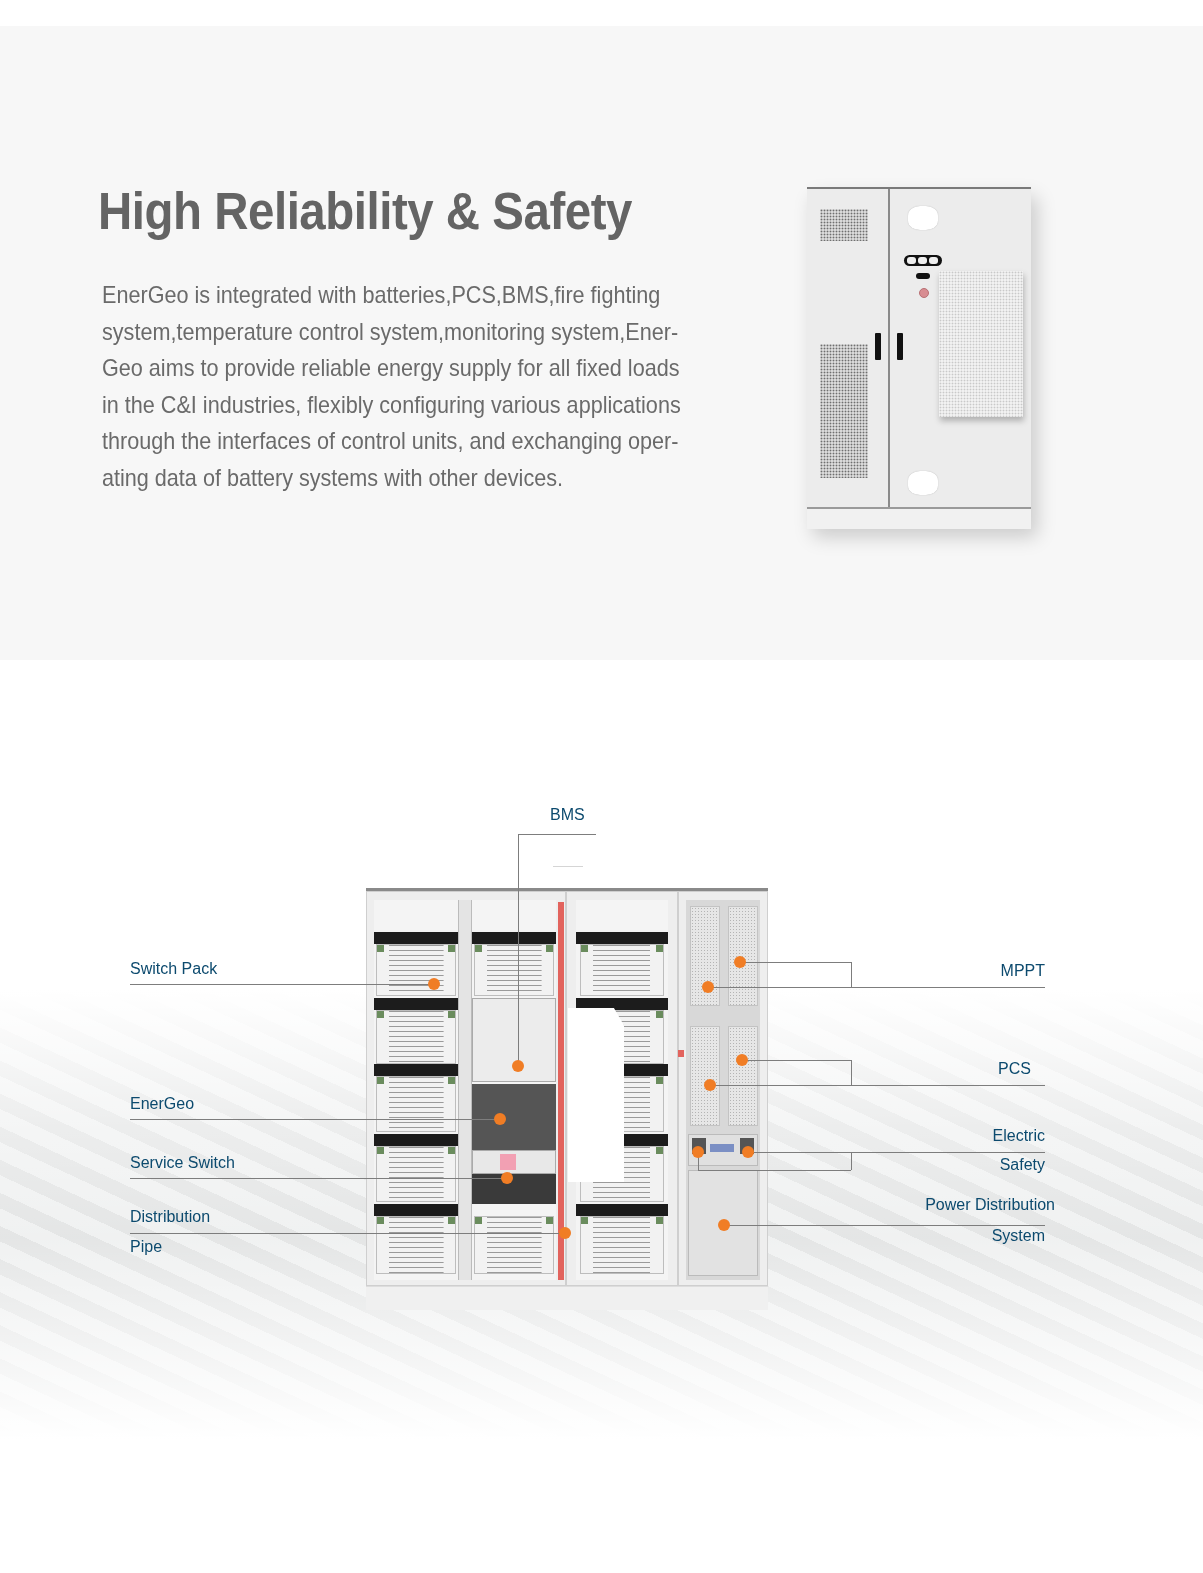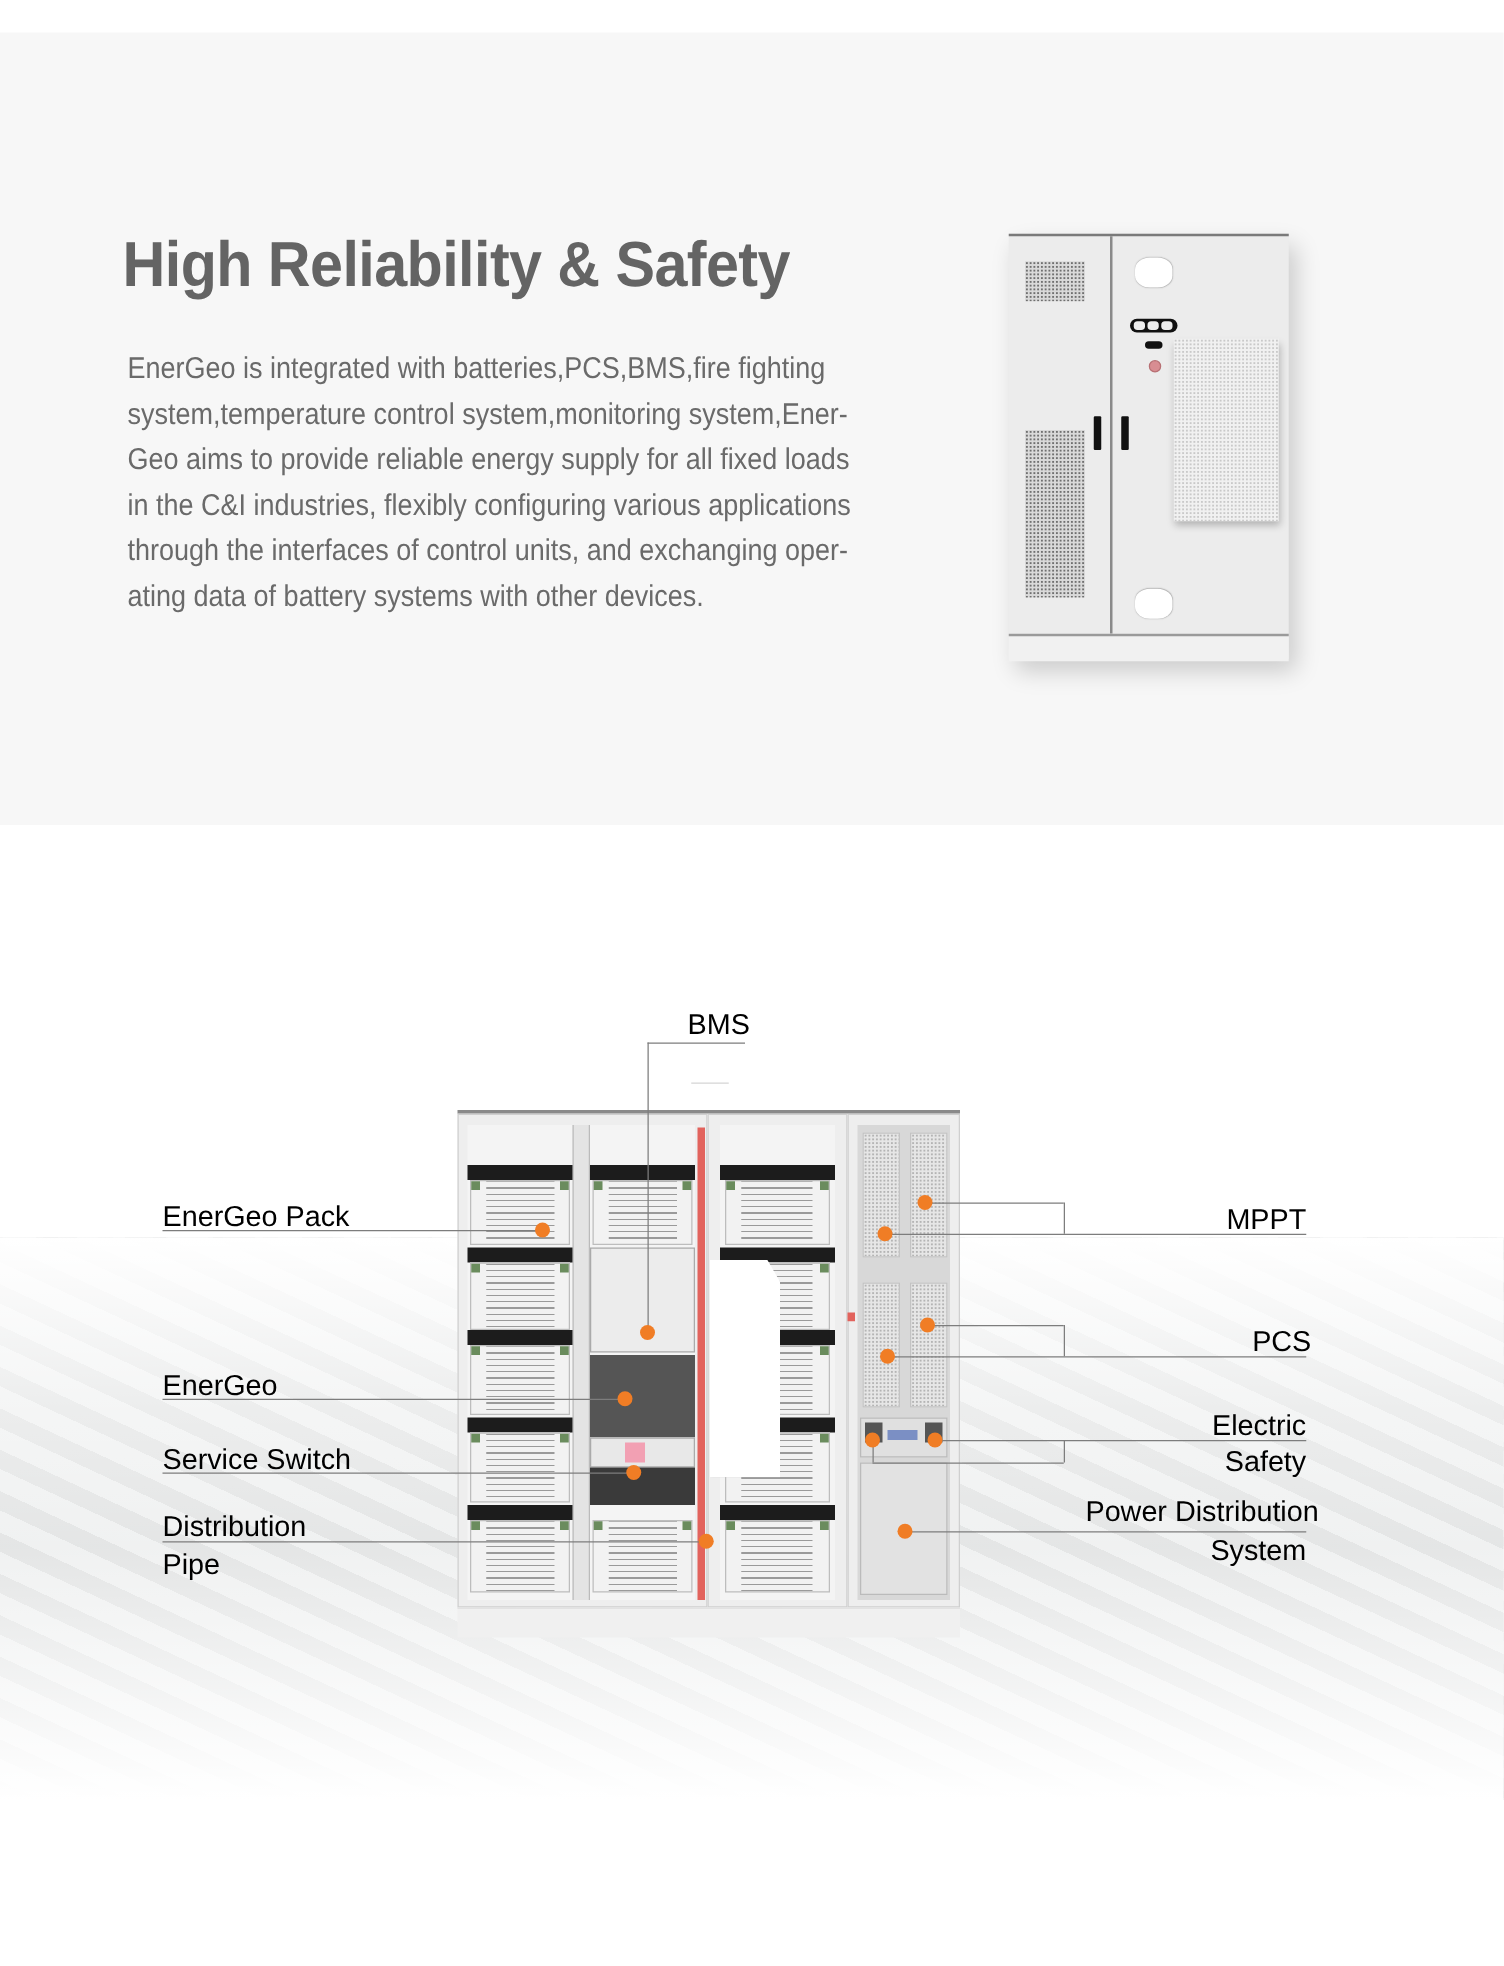--- a/index.html
+++ b/index.html
@@ -29,21 +29,21 @@
 
   
   .diagram { position: absolute; left: 0; top: 660px; width: 1203px; height: 913px; background: #ffffff; overflow: hidden; }
   .aerial { position: absolute; left: 0; top: 330px; width: 1203px; height: 450px;
     background:
       linear-gradient(180deg, rgba(255,255,255,1) 0%, rgba(255,255,255,0.55) 30%, rgba(255,255,255,0.35) 55%, rgba(255,255,255,0.7) 80%, rgba(255,255,255,1) 100%),
       repeating-linear-gradient(25deg, #d6d8d8 0 14px, #e8eaea 14px 30px),
       repeating-linear-gradient(-30deg, rgba(200,202,202,0.6) 0 6px, rgba(235,236,236,0.6) 6px 22px);
   }
 
-  .label { position: absolute; font-size: 23px; color: #000000; white-space: nowrap; }
+  .label { position: absolute; font-size: 16px; color: #0c4a6e; white-space: nowrap; }
   .label.right { text-align: right; }
   .hl { position: absolute; height: 1px; background: #7d7d7d; }
   .vl { position: absolute; width: 1px; background: #7d7d7d; }
   .dot { position: absolute; width: 12px; height: 12px; border-radius: 50%; background: #f07d25; margin-left: -6px; margin-top: -6px; z-index: 5; }
 
   
   .cab { position: absolute; left: 366px; top: 228px; width: 402px; height: 410px; }
   .cab .frame { position: absolute; background: #eeeeee; border: 1px solid #cfcfcf; }
   .cab .inner { position: absolute; background: #dcdcdc; }
   .cab .blk { position: absolute; background: #1c1c1c; }
@@ -141,21 +141,21 @@
     <div class="mppt" style="left:324px;top:138px;width:30px;height:100px"></div>
     <div class="mppt" style="left:362px;top:138px;width:30px;height:100px"></div>
     <div style="position:absolute;left:322px;top:246px;width:70px;height:32px;background:#e0e0e0;border:1px solid #bbb"></div>
     <div style="position:absolute;left:326px;top:250px;width:14px;height:16px;background:#555"></div>
     <div style="position:absolute;left:374px;top:250px;width:14px;height:16px;background:#555"></div>
     <div style="position:absolute;left:344px;top:256px;width:24px;height:8px;background:#7b8fc4"></div>
     <div style="position:absolute;left:322px;top:282px;width:70px;height:106px;background:#e2e2e2;border:1px solid #bbb"></div>
     <div class="red" style="left:312px;top:162px;width:6px;height:7px"></div>
   </div>
 
-  <div class="label" style="left:130px;top:300px">EnerGeo Pack</div>
+  <div class="label" style="left:130px;top:300px">Switch Pack</div>
   <div class="hl" style="left:130px;top:324px;width:304px"></div>
   <div class="dot" style="left:434px;top:324px"></div>
 
   <div class="label" style="left:130px;top:435px">EnerGeo</div>
   <div class="hl" style="left:130px;top:459px;width:370px"></div>
   <div class="dot" style="left:500px;top:459px"></div>
 
   <div class="label" style="left:130px;top:494px">Service Switch</div>
   <div class="hl" style="left:130px;top:518px;width:377px"></div>
   <div class="dot" style="left:507px;top:518px"></div>
@@ -171,21 +171,21 @@
   <div class="hl" style="left:553px;top:206px;width:30px;background:#d5d5d5"></div>
   <div class="dot" style="left:518px;top:406px"></div>
 
   <div class="label right" style="right:158px;top:302px">MPPT</div>
   <div class="hl" style="left:740px;top:302px;width:111px"></div>
   <div class="vl" style="left:851px;top:302px;height:25px"></div>
   <div class="hl" style="left:708px;top:327px;width:337px"></div>
   <div class="dot" style="left:740px;top:302px"></div>
   <div class="dot" style="left:708px;top:327px"></div>
 
-  <div class="label right" style="right:154px;top:400px">PCS</div>
+  <div class="label right" style="right:172px;top:400px">PCS</div>
   <div class="hl" style="left:742px;top:400px;width:109px"></div>
   <div class="vl" style="left:851px;top:400px;height:25px"></div>
   <div class="hl" style="left:710px;top:425px;width:335px"></div>
   <div class="dot" style="left:742px;top:400px"></div>
   <div class="dot" style="left:710px;top:425px"></div>
 
   <div class="label right" style="right:158px;top:467px">Electric</div>
   <div class="label right" style="right:158px;top:496px">Safety</div>
   <div class="hl" style="left:748px;top:492px;width:297px"></div>
   <div class="vl" style="left:851px;top:492px;height:18px"></div>

